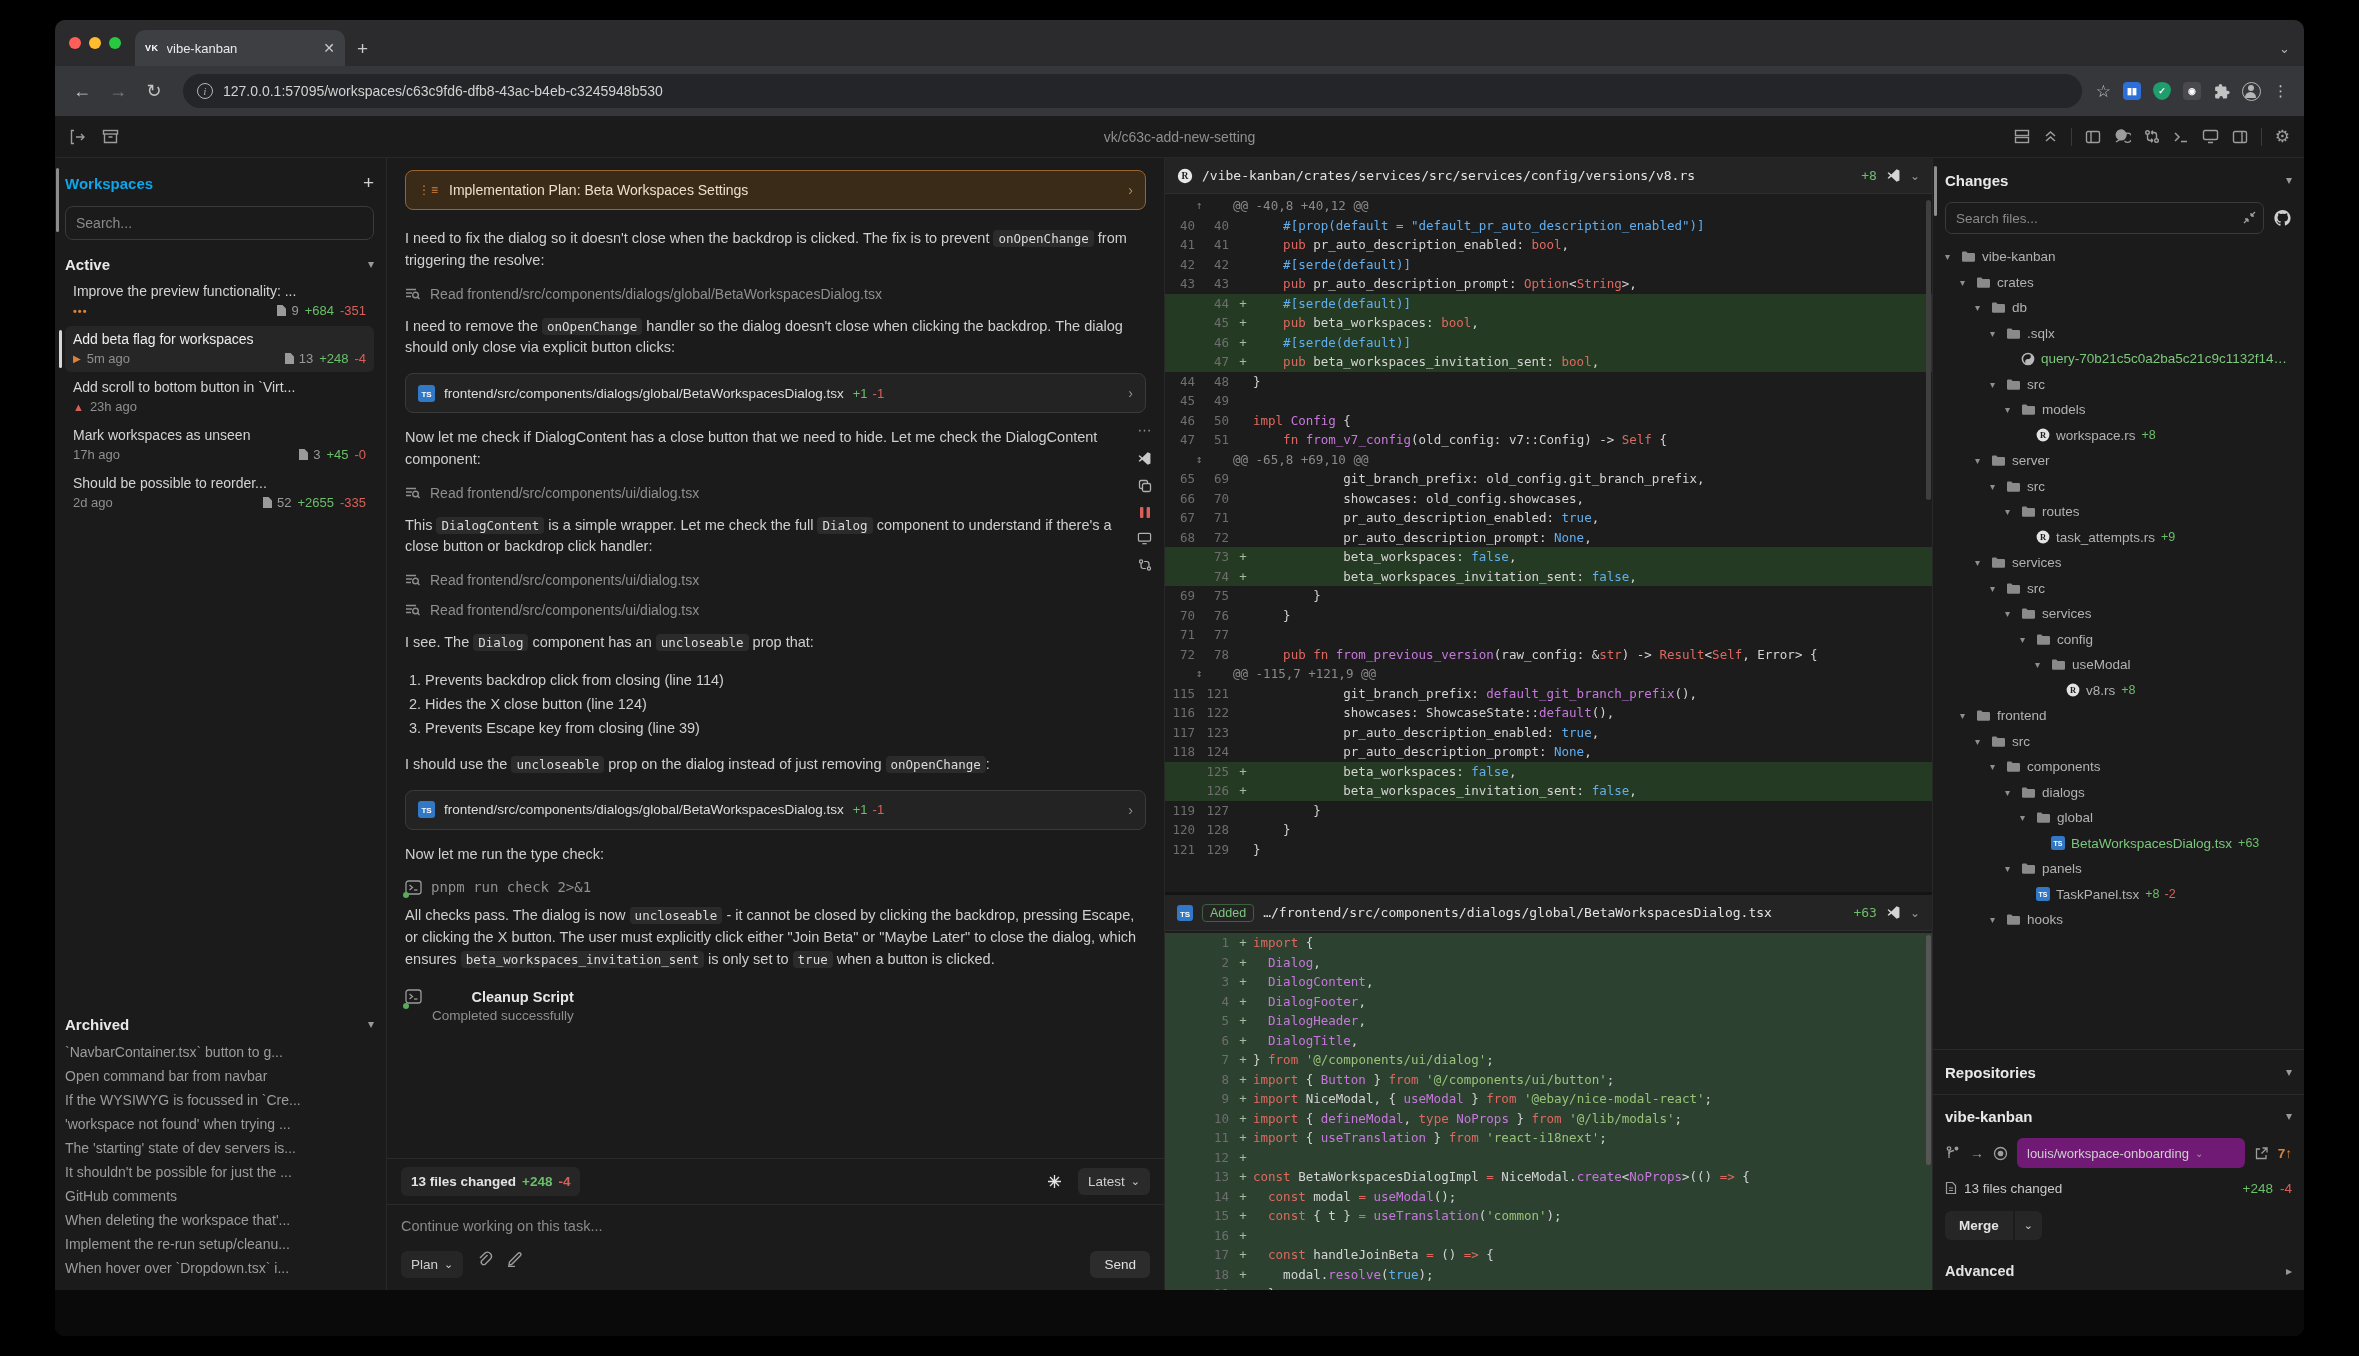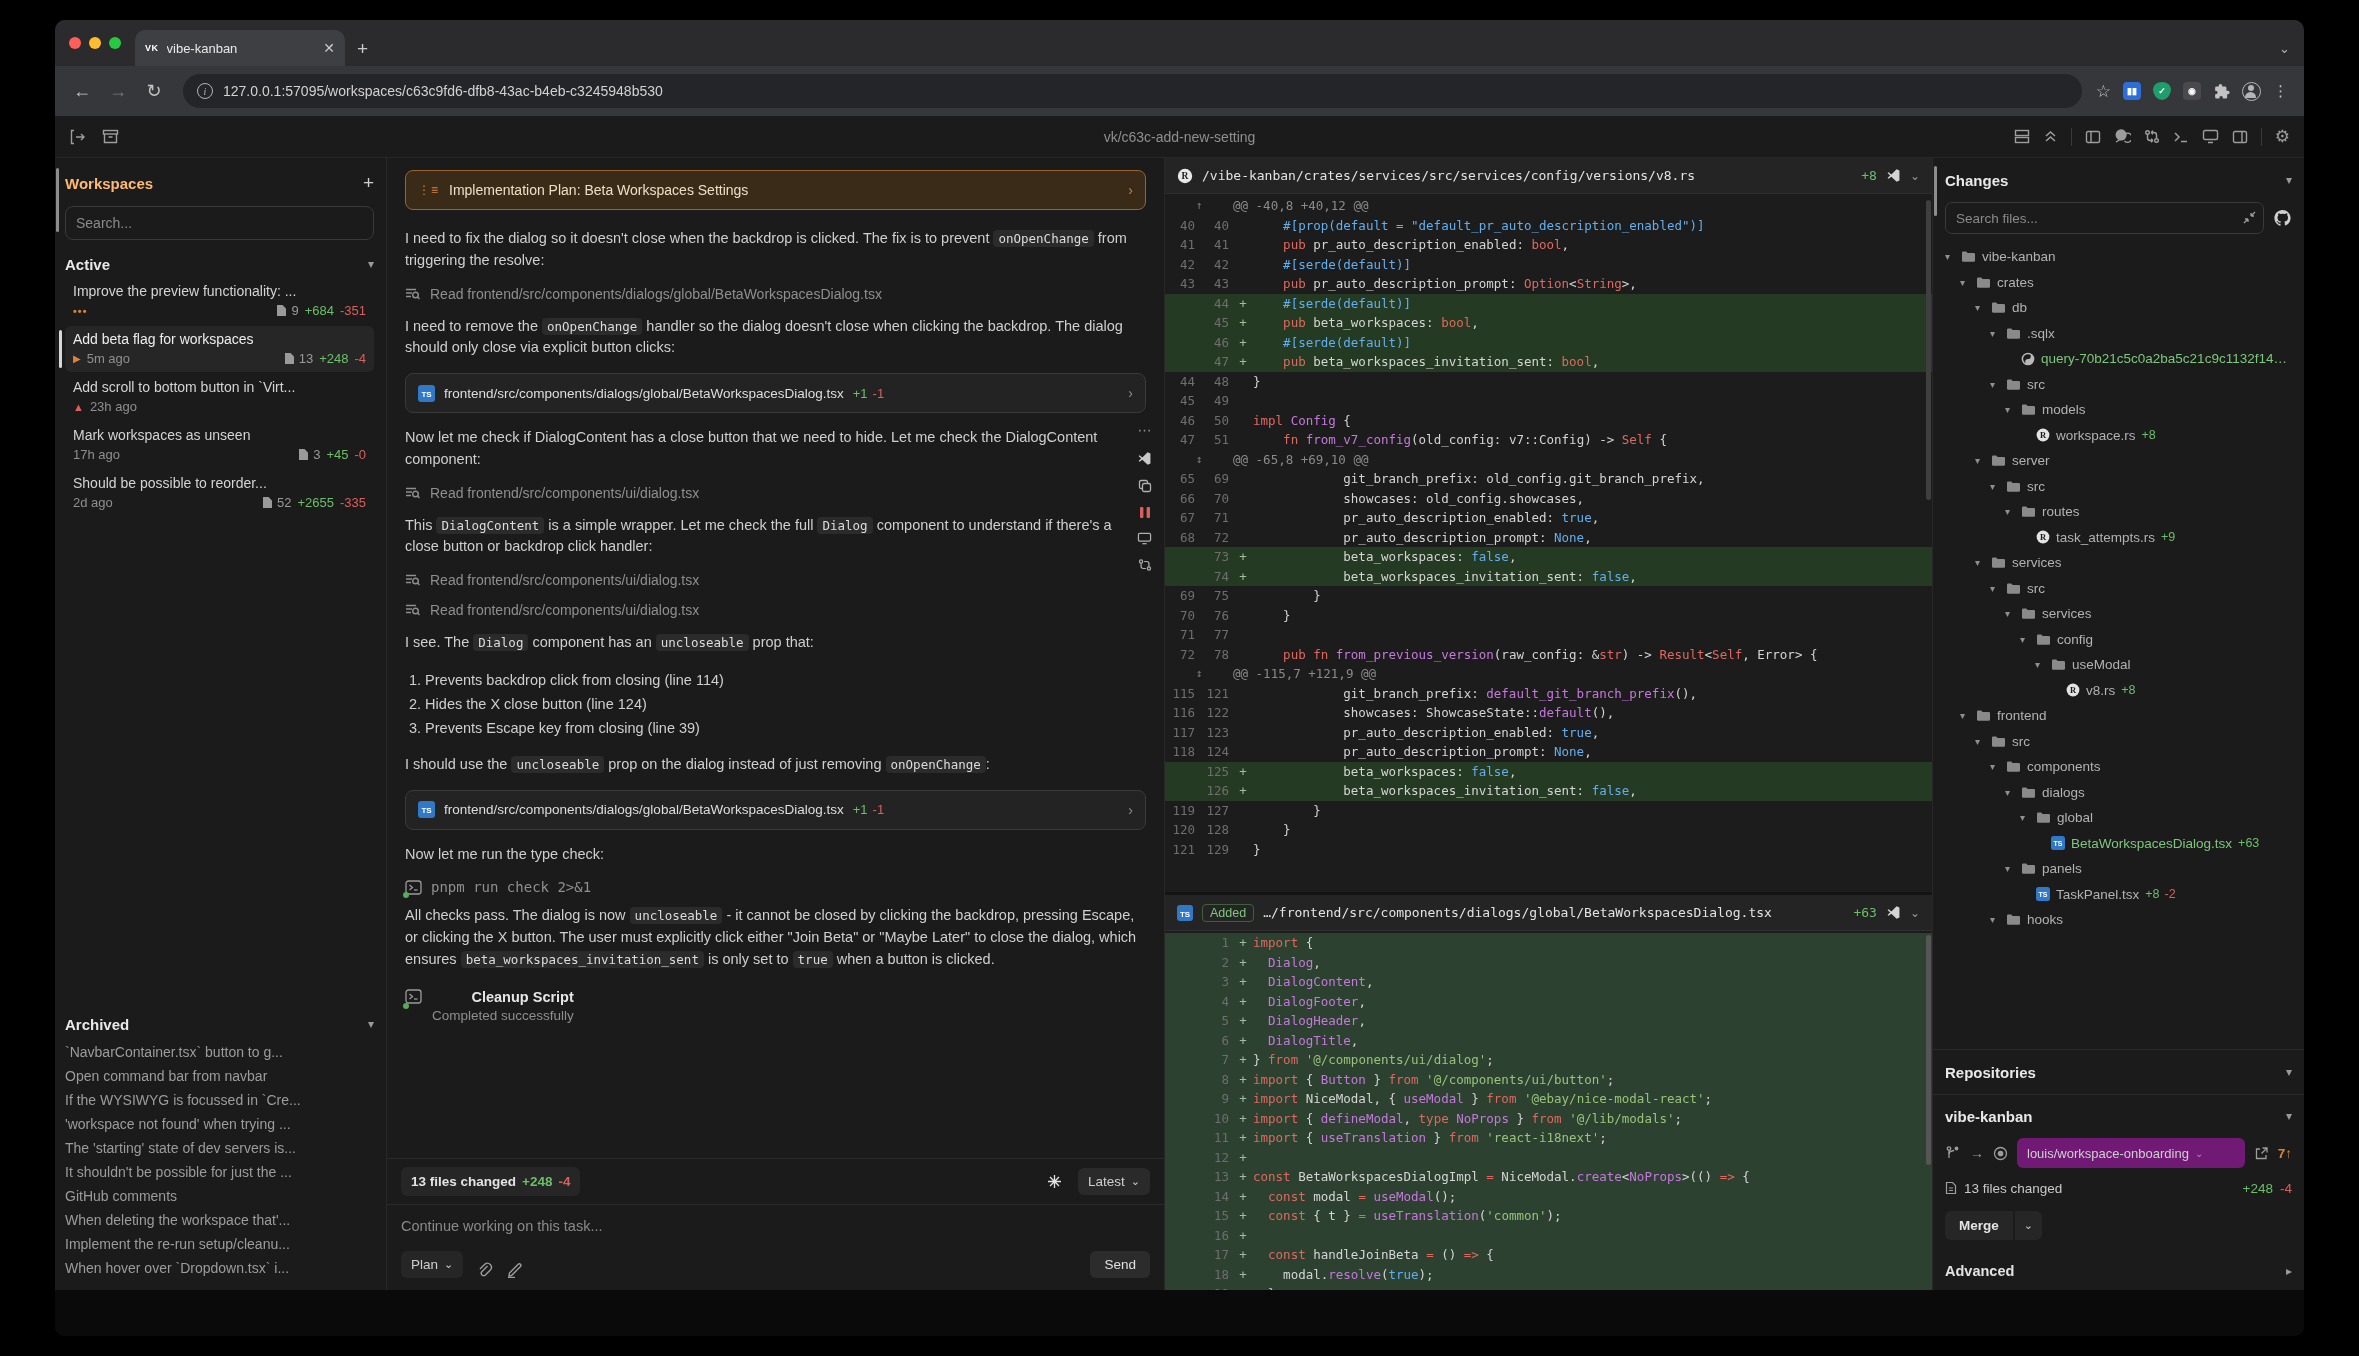--- a/index.html
+++ b/index.html
@@ -40,21 +40,21 @@
   .gear { font-size:17px; color:#9d9d9d; }
 
   
   .main { flex:1; display:flex; min-height:0; }
   .footerstrip { height:46px; background:#0a0a0a; flex:none; }
 
   
   .sidebar { width:332px; flex:none; border-right:1px solid #282828; display:flex; flex-direction:column; padding:10px 12px 0 10px; position:relative; background:#1b1b1b; }
   .dragbar { position:absolute; left:1px; top:10px; width:3px; height:64px; background:#8d8d8d; border-radius:2px; }
   .ws-head { display:flex; align-items:center; height:30px; }
-  .ws-head .h { color:#fdba74; font-size:15px; font-weight:bold; flex:1; }
+  .ws-head .h { color:#0ea5e9; font-size:15px; font-weight:bold; flex:1; }
   .plus { color:#cfcfcf; font-size:19px; }
   .search { margin:8px 0 10px; height:34px; border:1px solid #3a3a3a; border-radius:8px; background:transparent; color:#d0d0d0; font-size:14px; padding:0 10px; width:100%; }
   .search::placeholder { color:#8a8a8a; }
   .sechead { display:flex; align-items:center; height:28px; }
   .sechead .h { color:#e9e9e9; font-size:15px; font-weight:bold; flex:1; }
   .chev { color:#9a9a9a; font-size:12px; }
   .wsitem { padding:5px 8px 6px; border-radius:6px; position:relative; margin-bottom:2px; }
   .wsitem.sel { background:#262626; }
   .wsitem.sel:before { content:""; position:absolute; left:-6px; top:4px; bottom:4px; width:3px; border-radius:2px; background:#d8d8d8; }
   .wsitem .t { color:#d4d4d4; font-size:14px; white-space:nowrap; overflow:hidden; text-overflow:ellipsis; }
@@ -93,21 +93,21 @@
   .scriptrow .ss { color:#8f8f8f; font-size:13.5px; margin-top:3px; }
   .floattools { position:absolute; right:8px; top:258px; display:flex; flex-direction:column; align-items:center; gap:13px; padding:6px 4px; }
   .convbottom { flex:none; border-top:1px solid #2a2a2a; }
   .filesbar { height:46px; display:flex; align-items:center; padding:0 14px; border-bottom:1px solid #2a2a2a; }
   .filespill { background:#262626; border-radius:6px; padding:7px 10px; font-size:13.5px; color:#e3e3e3; font-weight:bold; display:flex; gap:6px; }
   .filesbar .sp { flex:1; }
   .latestbtn { background:#2a2a2a; border-radius:6px; padding:6px 10px; color:#cfcfcf; font-size:13.5px; display:flex; gap:6px; align-items:center; margin-left:16px; }
   .inputarea { padding:12px 14px 12px; }
   .taskinput { width:100%; background:transparent; border:none; outline:none; font-size:14.5px; color:#d0d0d0; }
   .taskinput::placeholder { color:#8a8a8a; }
-  .inputctl { display:flex; align-items:flex-end; gap:14px; margin-top:16px; }
+  .inputctl { display:flex; align-items:flex-start; gap:14px; margin-top:16px; }
   .planbtn { background:#262626; border-radius:6px; padding:6px 10px; color:#cfcfcf; font-size:13.5px; display:flex; gap:6px; align-items:center; }
   .sendbtn { margin-left:auto; background:#2c2c2c; border-radius:6px; padding:6px 14px; color:#e0e0e0; font-size:13.5px; }
 
   
   .diffcol { width:768px; flex:none; display:flex; flex-direction:column; border-right:1px solid #282828; background:#141414; }
   .diffpanel { display:flex; flex-direction:column; overflow:hidden; background:#1c1c1c; position:relative; }
   .diffpanel.top { height:734px; flex:none; margin-bottom:3px; }
   .diffpanel.bot { flex:1; }
   .diffhead { height:36px; flex:none; background:#242424; border-bottom:1px solid #2e2e2e; display:flex; align-items:center; gap:9px; padding:0 12px; }
   .diffhead .pth { font-family:"DejaVu Sans Mono",monospace; font-size:13px; color:#e3e3e3; white-space:nowrap; overflow:hidden; text-overflow:ellipsis; }

